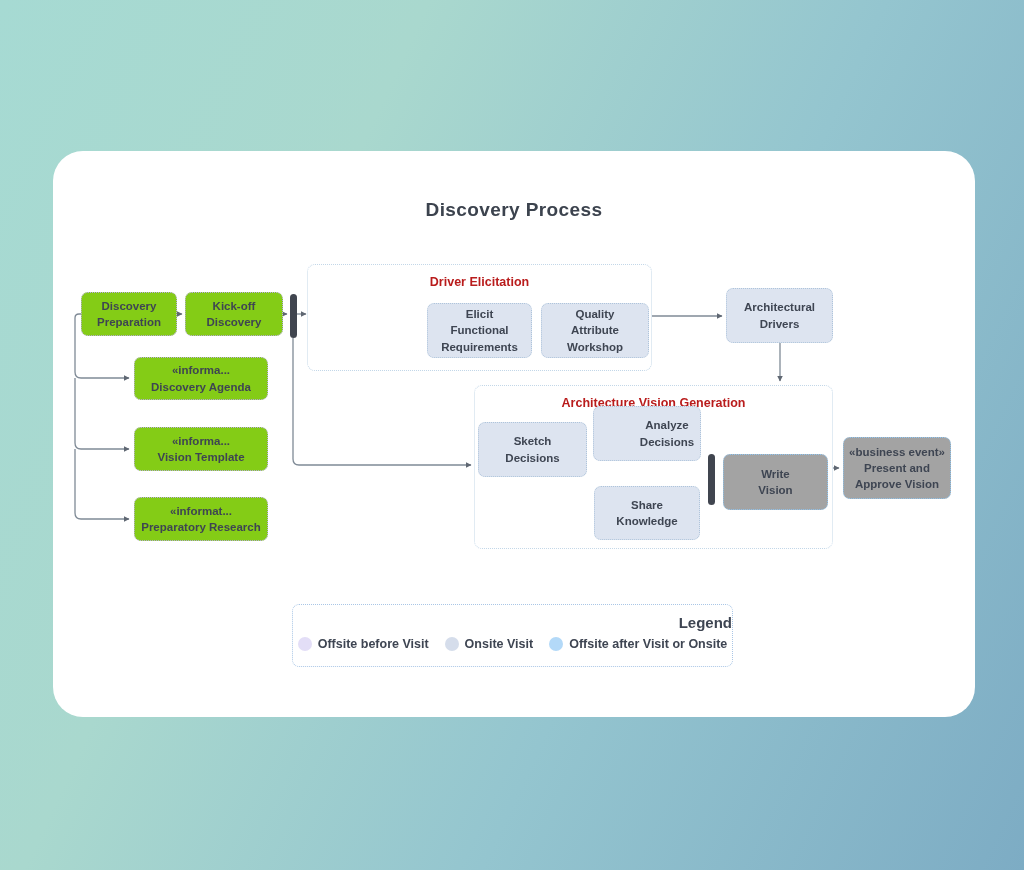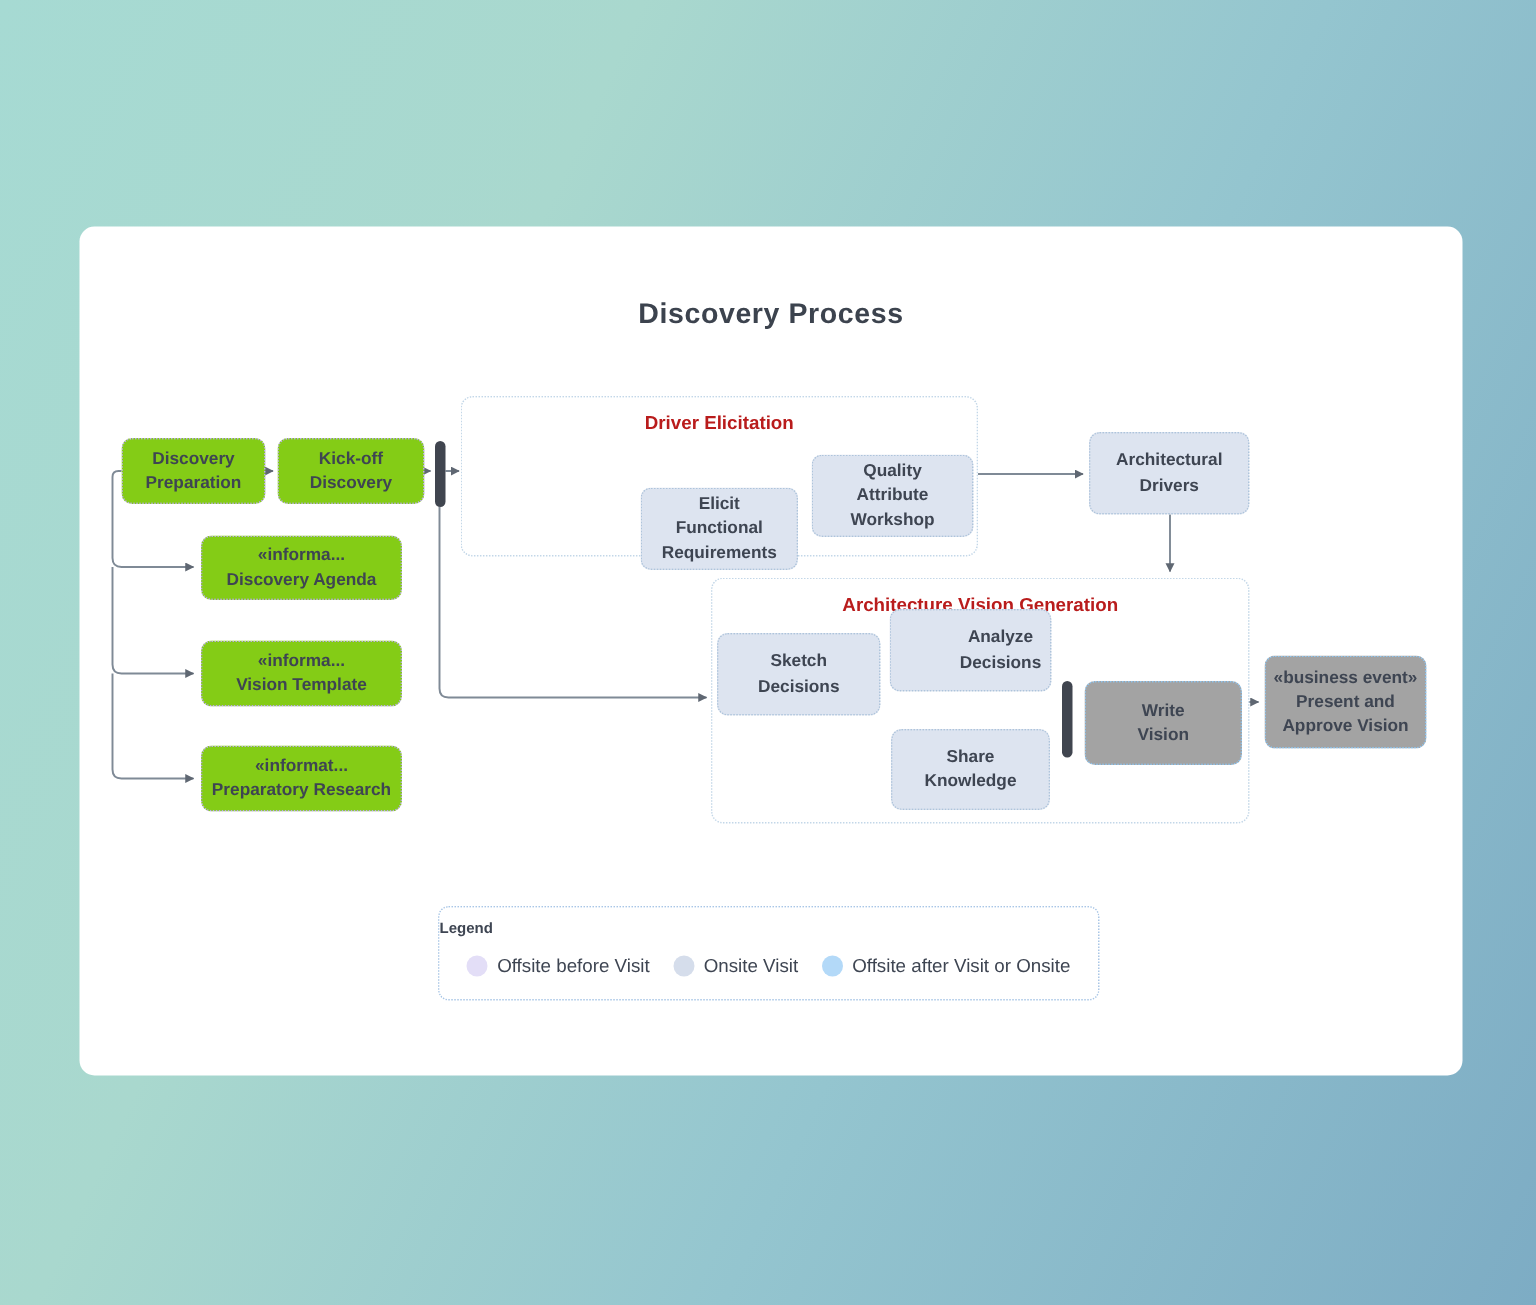--- a/index.html
+++ b/index.html
@@ -8,21 +8,21 @@
     font-family: "Liberation Sans", sans-serif;
     background: linear-gradient(115deg, #a6dad3 0%, #a9d8ce 30%, #94c5cf 62%, #7dacc4 100%);
     position: relative;
     overflow: hidden;
   }
   .card {
     position: absolute;
     left: 53px; top: 151px;
     width: 922px; height: 566px;
     background: #ffffff;
-    border-radius: 10px;
+    border-radius: 30px;
   }
   .title {
     position: absolute;
     top: 48px; left: 0; width: 100%;
     text-align: center;
     font-size: 19px;
     font-weight: 700;
     color: #3c434e;
     letter-spacing: 0.4px;
   }
@@ -73,39 +73,39 @@
     position: absolute;
     left: 239px; top: 453px;
     width: 441px; height: 63px;
     background: #ffffff;
     border: 1.5px dotted #a9c6e6;
     border-radius: 7px;
   }
   .legend-title {
     position: absolute;
     top: 9px; left: 0; width: 100%;
-    text-align: left;
-    font-size: 10px;
+    text-align: right;
+    font-size: 15px;
     font-weight: 700;
     color: #3e4552;
   }
   .legend-items {
     position: absolute;
     top: 32px; left: 0; width: 100%;
     display: flex;
     justify-content: center;
     align-items: center;
     gap: 16px;
   }
   .legend-item { display: flex; align-items: center; gap: 6px; }
   .legend-dot { width: 14px; height: 14px; border-radius: 50%; }
   .dot-lavender { background: #e3def7; }
   .dot-grayblue { background: #d5ddeb; }
   .dot-blue     { background: #b3d9f8; }
-  .legend-label { font-size: 12.5px; font-weight: 400; color: #3e4552; }
+  .legend-label { font-size: 12.5px; font-weight: 700; color: #3e4552; }
 </style>
 </head>
 <body>
 
 <div class="card">
 
   <div class="title">Discovery Process</div>
 
   <svg class="connectors" viewBox="0 0 922 566" xmlns="http://www.w3.org/2000/svg">
     <defs>
@@ -163,21 +163,21 @@
 Preparation</div>
   <div class="node lavender" style="left:132px; top:141px; width:98px; height:44px;">Kick-off
 Discovery</div>
   <div class="node lavender" style="left:81px; top:206px; width:134px; height:43px;">«informa...
 Discovery Agenda</div>
   <div class="node lavender" style="left:81px; top:276px; width:134px; height:44px;">«informa...
 Vision Template</div>
   <div class="node lavender" style="left:81px; top:346px; width:134px; height:44px;">«informat...
 Preparatory Research</div>
 
-  <div class="node grayblue" style="left:374px; top:152px; width:105px; height:55px;margin-top:22px;">Elicit
+  <div class="node grayblue" style="left:374px; top:152px; width:105px; height:55px;">Elicit
 Functional
 Requirements</div>
   <div class="node grayblue" style="left:488px; top:152px; width:108px; height:55px;">Quality
 Attribute
 Workshop</div>
   <div class="node grayblue" style="left:673px; top:137px; width:107px; height:55px;">Architectural
 Drivers</div>
   <div class="node grayblue" style="left:425px; top:271px; width:109px; height:55px;">Sketch
 Decisions</div>
   <div class="node grayblue" style="left:540px; top:255px; width:108px; height:55px;padding-left:44px;">Analyze

